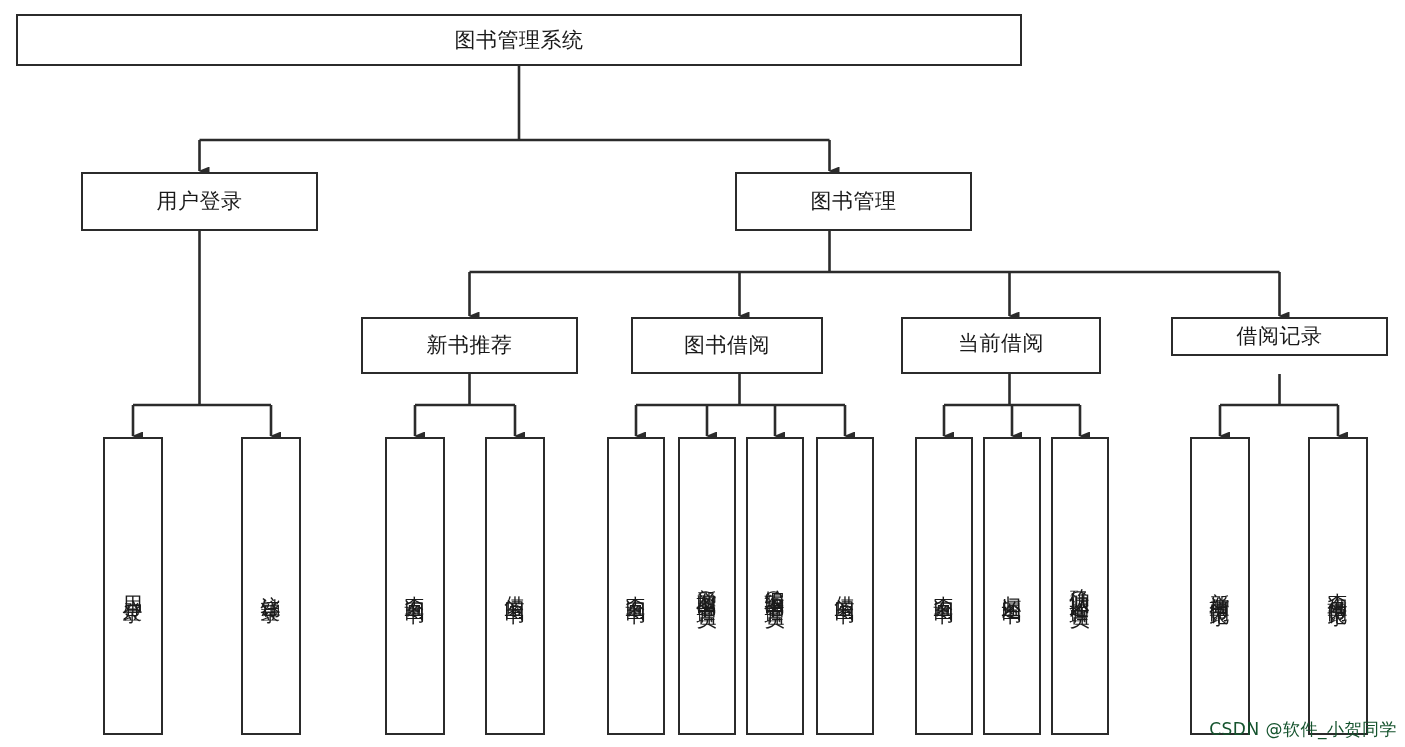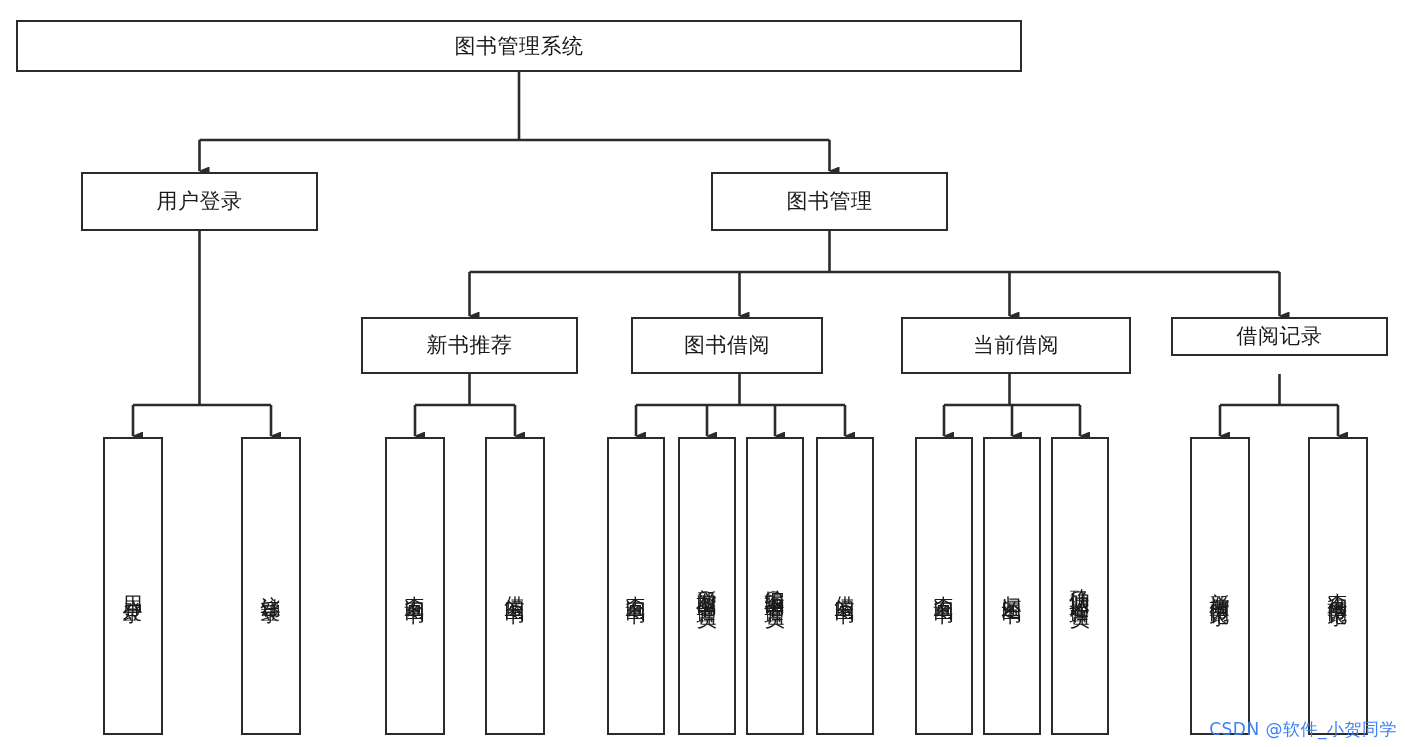--- a/index.html
+++ b/index.html
@@ -54,21 +54,21 @@
     top: 0;
     width: 1405px;
     height: 747px;
     pointer-events: none;
   }
   #watermark {
     position: absolute;
     right: 8px;
     bottom: 6px;
     font-size: 17px;
-    color: #3b82f6;
+    color: #14532d;
     white-space: nowrap;
     letter-spacing: 0.5px;
   }
 </style>
 </head>
 <body>
 
 <div id="diagram-root">
 
   <svg id="connector-layer" viewBox="0 0 1405 747" xmlns="http://www.w3.org/2000/svg">
@@ -108,36 +108,36 @@
         <path d="M1012,405 L1012,436" marker-end="url(#arrowhead)"></path>
         <path d="M1080,405 L1080,436" marker-end="url(#arrowhead)"></path>
         <path d="M1279.5,374 L1279.5,405"></path>
         <path d="M1220,405 L1338,405"></path>
         <path d="M1220,405 L1220,436" marker-end="url(#arrowhead)"></path>
         <path d="M1338,405 L1338,436" marker-end="url(#arrowhead)"></path>
       </g>
   </svg>
 
   <div id="node-layer">
-      <div class="node horizontal" style="left: 16px; top: 20px; width: 1006px; height: 52px;">
+      <div class="node horizontal" style="left: 16px; top: 14px; width: 1006px; height: 52px;">
         <span class="node-label">图书管理系统</span>
       </div>
       <div class="node horizontal" style="left: 81px; top: 172px; width: 237px; height: 59px;">
         <span class="node-label">用户登录</span>
       </div>
-      <div class="node horizontal" style="left: 711px; top: 172px; width: 237px; height: 59px;">
+      <div class="node horizontal" style="left: 735px; top: 172px; width: 237px; height: 59px;">
         <span class="node-label">图书管理</span>
       </div>
       <div class="node horizontal" style="left: 361px; top: 317px; width: 217px; height: 57px;">
         <span class="node-label">新书推荐</span>
       </div>
       <div class="node horizontal" style="left: 631px; top: 317px; width: 192px; height: 57px;">
         <span class="node-label">图书借阅</span>
       </div>
-      <div class="node horizontal" style="left: 901px; top: 317px; width: 230px; height: 57px;">
+      <div class="node horizontal" style="left: 901px; top: 317px; width: 200px; height: 57px; font-family: Liberation Mono, monospace;">
         <span class="node-label">当前借阅</span>
       </div>
       <div class="node horizontal" style="left: 1171px; top: 317px; width: 217px; height: 39px;">
         <span class="node-label">借阅记录</span>
       </div>
       <div class="node vertical" style="left: 103px; top: 437px; width: 60px; height: 298px;">
         <span class="node-label">用户登录</span>
       </div>
       <div class="node vertical" style="left: 241px; top: 437px; width: 60px; height: 298px;">
         <span class="node-label">注销登录</span>

